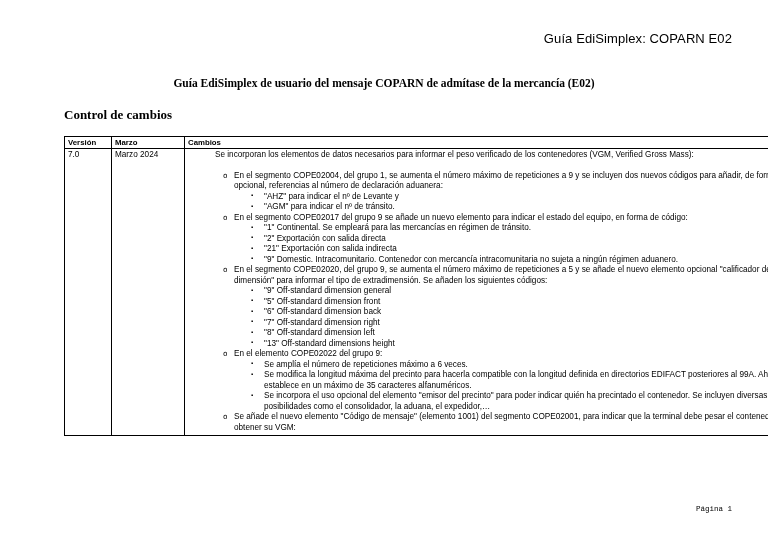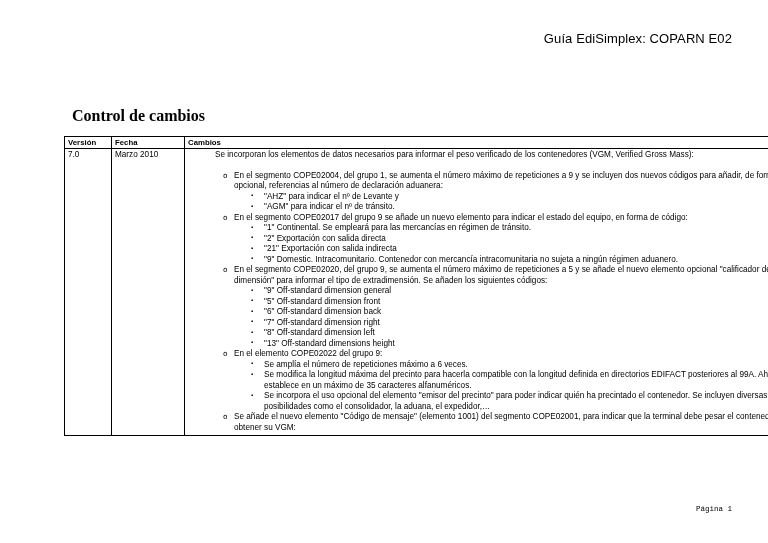--- a/index.html
+++ b/index.html
@@ -17,23 +17,23 @@
     position: absolute; top: 31px; right: 36px;
     font-size: 13px; letter-spacing: 0.1px;
   }
   .doc-title {
     position: absolute; top: 77px; left: 0; right: 0;
     text-align: center;
     font-family: "Liberation Serif", serif;
     font-weight: bold; font-size: 11.5px;
   }
   .section-heading {
-    position: absolute; top: 107px; left: 72px;
+    position: absolute; top: 107px; left: 64px;
     font-family: "Liberation Serif", serif;
-    font-weight: bold; font-size: 16px; text-align: center;
+    font-weight: bold; font-size: 13px; text-align: center;
   }
 
   table.changes {
     position: absolute; top: 136px; left: 64px;
     width: 753px;
     border-collapse: collapse;
     font-size: 8.2px;
     table-layout: fixed;
   }
   .col-version { width: 47px; }
@@ -62,40 +62,41 @@
     font-family: Liberation Mono, monospace;
   }
 </style>
 </head>
 <body>
 
 <div class="sheet">
 
   <div class="running-header">Guía EdiSimplex: COPARN E02</div>
 
+  <div class="doc-title">Guía EdiSimplex de usuario del mensaje COPARN de admítase de la mercancía (E02)</div>
 
   <div class="section-heading">Control de cambios</div>
 
   <table class="changes">
     <colgroup>
       <col class="col-version">
       <col class="col-fecha">
       <col class="col-cambios">
     </colgroup>
     <thead>
       <tr>
         <th>Versión</th>
-        <th>Fecha</th>
+        <th>Marzo</th>
         <th>Cambios</th>
       </tr>
     </thead>
     <tbody id="rows">
         <tr>
           <td class="cell-version">7.0</td>
-          <td class="cell-fecha">Marzo 2010</td>
+          <td class="cell-fecha">Marzo 2024</td>
           <td class="cell-cambios">
             <div class="cl l0"><span>Se incorporan los elementos de datos necesarios para informar el peso verificado de los contenedores (VGM, Verified Gross Mass):</span></div>
             <div class="cl l0 blank"><span>&nbsp;</span></div>
             <div class="cl l1"><span class="marker">o</span><span>En el segmento COPE02004, del grupo 1, se aumenta el número máximo de repeticiones a 9 y se incluyen dos nuevos códigos para añadir, de forma opcional, referencias al número de declaración aduanera:</span></div>
             <div class="cl l2"><span class="marker">▪</span><span>"AHZ" para indicar el nº de Levante y</span></div>
             <div class="cl l2"><span class="marker">▪</span><span>"AGM" para indicar el nº de tránsito.</span></div>
             <div class="cl l1"><span class="marker">o</span><span>En el segmento COPE02017 del grupo 9 se añade un nuevo elemento para indicar el estado del equipo, en forma de código:</span></div>
             <div class="cl l2"><span class="marker">▪</span><span>"1" Continental. Se empleará para las mercancías en régimen de tránsito.</span></div>
             <div class="cl l2"><span class="marker">▪</span><span>"2" Exportación con salida directa</span></div>
             <div class="cl l2"><span class="marker">▪</span><span>"21" Exportación con salida indirecta</span></div>

